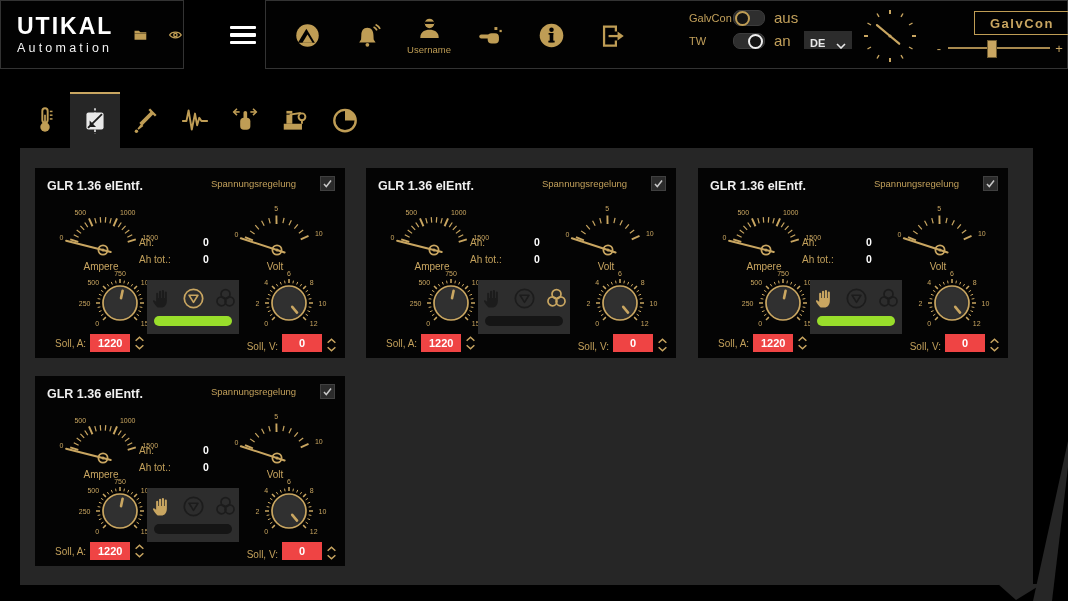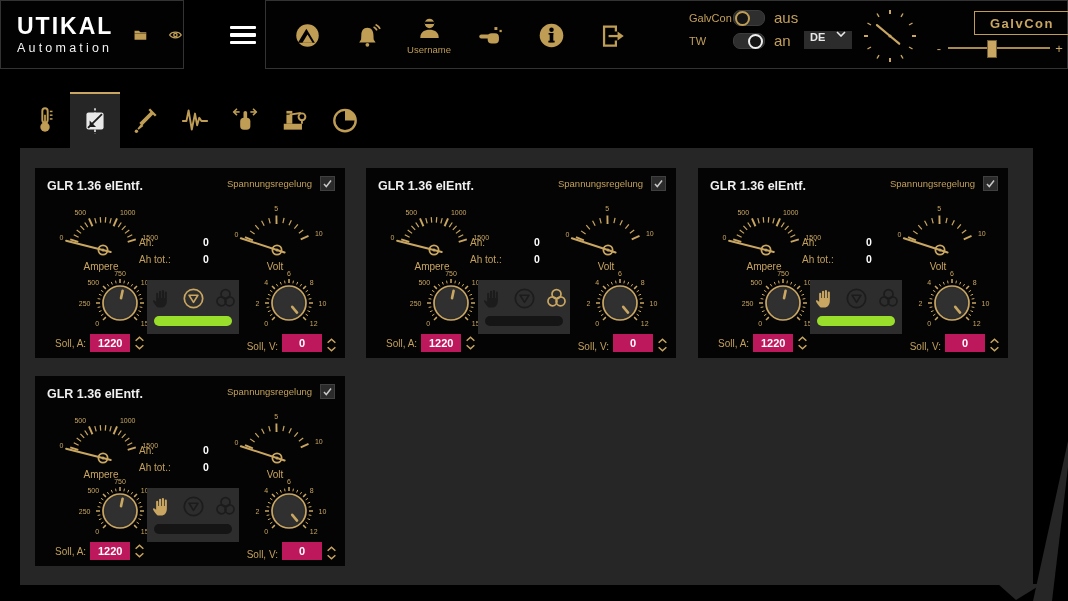--- a/index.html
+++ b/index.html
@@ -23,21 +23,21 @@
   .tool svg{width:27px;height:27px;}
   .tool .tool-label{font-size:9.5px;color:#bf9d55;margin-top:1px;}
   .switches{position:absolute;left:423px;top:9px;display:flex;flex-direction:column;gap:8px;}
   .sw-row{display:flex;align-items:center;height:15px;}
   .sw-label{width:44px;font-size:11px;color:#c2a05b;}
   .pill{position:relative;width:30px;height:14px;border-radius:7px;background:#2e2e2e;border:1px solid #3c3c3c;cursor:pointer;}
   .pill .kn{position:absolute;top:0.5px;width:11px;height:11px;border-radius:50%;background:#141414;}
   .pill.off .kn{left:1px;border:2px solid #bf9d55;}
   .pill.on  .kn{right:1px;border:2px solid #f0f0f0;}
   .sw-state{font-size:15px;margin-left:9px;color:#c2a05b;}
-  .lang{position:absolute;left:538px;top:30px;width:48px;height:18px;background:#2c2c2c;color:#e8e8e8;display:flex;align-items:flex-start;justify-content:space-between;padding:0 6px;font-size:11px;font-weight:bold;cursor:pointer;border:none;}
+  .lang{position:absolute;left:538px;top:30px;width:48px;height:18px;background:#2c2c2c;color:#e8e8e8;display:flex;align-items:flex-end;justify-content:space-between;padding:0 6px;font-size:11px;font-weight:bold;cursor:pointer;border:none;}
   .lang svg{width:10px;height:6px;}
   .clock{position:absolute;left:595px;top:6px;width:58px;height:58px;color:#bf9d55;}
   .galv-btn{position:absolute;left:708px;top:10px;height:24px;padding:0 15px;background:none;border:1.6px solid #bf9d55;color:#c9a661;font-size:13px;font-weight:bold;letter-spacing:1.5px;cursor:pointer;font-family:"Liberation Sans",sans-serif;}
   .zoomer{position:absolute;left:668px;top:38px;width:130px;height:18px;display:flex;align-items:center;}
   .zoomer .zminus,.zoomer .zplus{font-size:13px;color:#c9a661;width:10px;text-align:center;}
   .ztrack{position:relative;flex:1;height:2px;background:#a8894e;margin:0 4px;cursor:pointer;}
   .zthumb{position:absolute;top:-7px;width:8px;height:16px;background:#c9a661;border:1px solid #6e5a30;cursor:pointer;}
 
   
   .tabs{position:absolute;left:20px;top:92px;height:56px;display:flex;}
@@ -46,42 +46,42 @@
   .tab.active{background:#262626;border-top:2.5px solid #c9a661;color:#e8e8e8;height:56px;box-sizing:border-box;}
 
   
   .content{position:absolute;left:20px;top:148px;width:1013px;height:437px;background:#262626;}
   .panel{position:absolute;width:310px;height:190px;background:#040404;}
   .panel:nth-of-type(1){left:15px;top:20px;}
   .panel:nth-of-type(2){left:346px;top:20px;}
   .panel:nth-of-type(3){left:678px;top:20px;}
   .panel:nth-of-type(4){left:15px;top:228px;}
   .p-title{position:absolute;left:12px;top:11px;font-size:12.5px;font-weight:bold;color:#f0f0f0;}
-  .p-check{position:absolute;right:10px;top:8px;display:flex;align-items:center;gap:8px;cursor:pointer;}
+  .p-check{position:absolute;right:10px;top:8px;display:flex;align-items:center;gap:24px;cursor:pointer;}
   .p-check-label{font-size:9.5px;color:#c2a05b;}
   .checkbox{width:15px;height:15px;background:#2b2b2b;border:1px solid #404040;box-sizing:border-box;display:flex;align-items:center;justify-content:center;}
   .checkbox svg{width:11px;height:11px;}
   .gauge{position:absolute;top:24px;width:124px;height:82px;}
   .gauge-a{left:6px;} .gauge-v{left:180px;text-align:right;}
   .ah-block{position:absolute;left:104px;top:63px;width:86px;}
   .ah-row{display:flex;height:17px;align-items:flex-end;font-size:10px;}
   .ah-l{color:#c2a05b;width:52px;}
   .ah-val{color:#fff;font-weight:bold;margin-left:12px;font-size:10.5px;}
   .knob{position:absolute;top:96px;width:120px;height:76px;cursor:pointer;}
   .knob-a{left:25px;} .knob-v{left:194px;}
   .mode-box{position:absolute;left:112px;top:112px;width:92px;height:54px;background:#2d2d2d;display:flex;flex-direction:column;align-items:center;}
   .mode-icons{display:flex;gap:9px;margin-top:6px;height:24px;align-items:center;}
   .mode{width:23px;height:23px;color:#1c1c1c;background:none;border:none;padding:0;cursor:pointer;}
   .mode svg{width:100%;height:100%;}
   .mode.active{color:#c9a661;}
   .pbar{width:78px;height:10px;border-radius:5px;margin-top:6px;}
   .soll{position:absolute;bottom:6px;display:flex;align-items:center;gap:4px;height:18px;}
   .soll-a{left:20px;} .soll-v{right:8px;align-items:flex-end;}
   .s-label{color:#c2a05b;font-size:10px;}
-  .soll input{width:36px;height:16px;background:#be185d;border:none;color:#fff;font-weight:bold;font-size:11px;text-align:center;font-family:"Liberation Sans",sans-serif;}
+  .soll input{width:36px;height:16px;background:#ef4444;border:none;color:#fff;font-weight:bold;font-size:11px;text-align:center;font-family:"Liberation Sans",sans-serif;}
   .stepper{display:flex;flex-direction:column;gap:2px;background:none;border:none;padding:0;cursor:pointer;color:#c9a661;}
   .stepper svg{width:11px;height:6px;}
 
   .watermark{position:absolute;left:0;top:0;pointer-events:none;}
 </style>
 </head>
 <body>
 
 <div class="screen">
 

